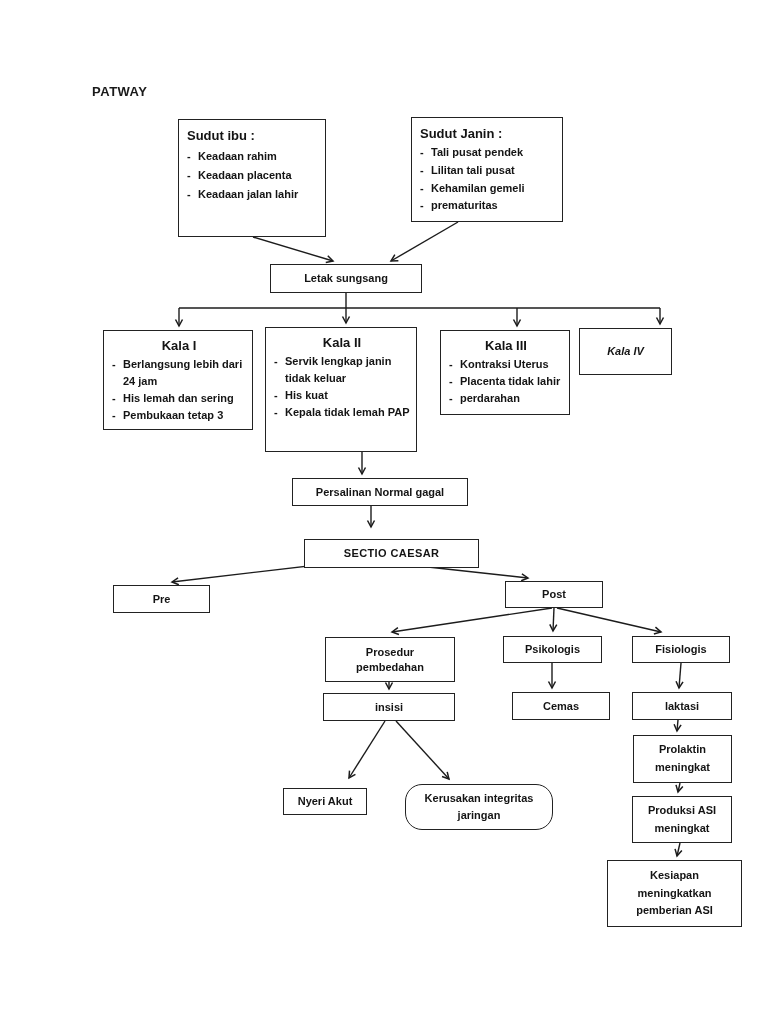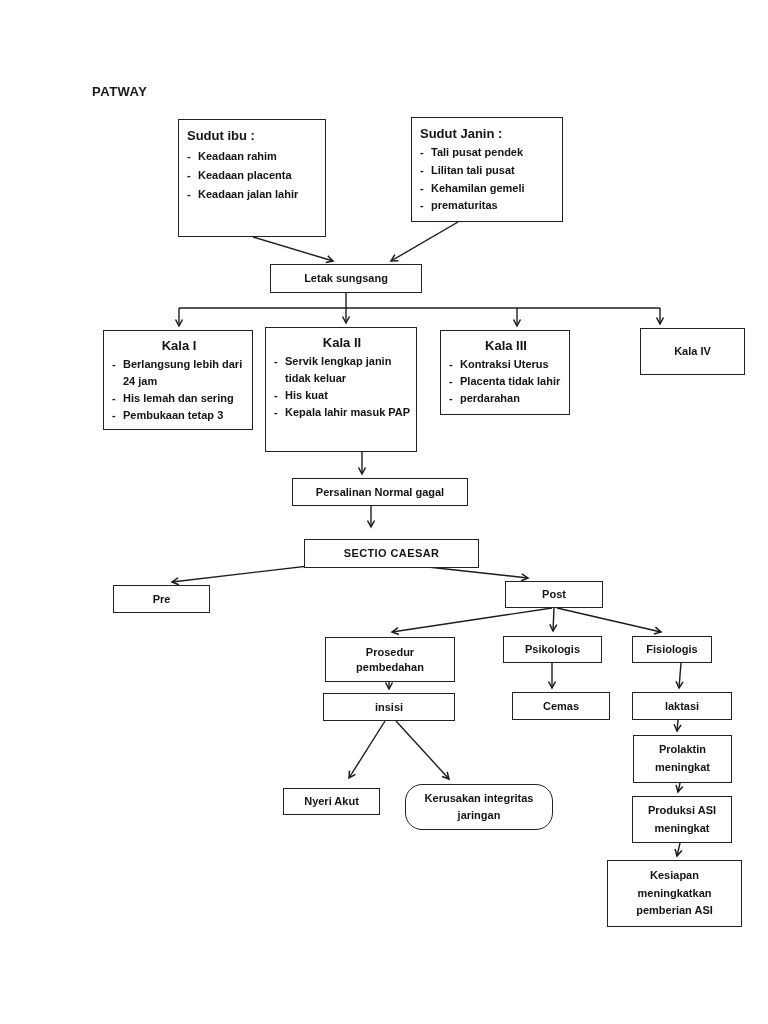--- a/index.html
+++ b/index.html
@@ -94,48 +94,48 @@
       <li>His lemah dan sering</li>
       <li>Pembukaan tetap 3</li>
     </ul>
   </div>
 
   <div class="node list-box lh-kala" style="left:265px;top:327px;width:152px;height:125px;">
     <div class="box-title title-center">Kala II</div>
     <ul class="items">
       <li>Servik lengkap janin tidak keluar</li>
       <li>His kuat</li>
-      <li>Kepala lahir masuk PAP</li>
+      <li>Kepala tidak lemah PAP</li>
     </ul>
   </div>
 
   <div class="node list-box lh-kala" style="left:440px;top:330px;width:130px;height:85px;">
     <div class="box-title title-center">Kala III</div>
     <ul class="items">
       <li>Kontraksi Uterus</li>
       <li>Placenta tidak lahir</li>
       <li>perdarahan</li>
     </ul>
   </div>
 
-  <div class="node center" style="left:640px;top:328px;width:105px;height:47px;">Kala IV</div>
+  <div class="node center" style="left:579px;top:328px;width:93px;height:47px;font-style:italic;">Kala IV</div>
 
   <div class="node center" style="left:292px;top:478px;width:176px;height:28px;">Persalinan Normal gagal</div>
   <div class="node center" style="left:304px;top:531px;width:175px;height:29px;letter-spacing:0.4px;margin-top:8px;">SECTIO CAESAR</div>
   <div class="node center" style="left:113px;top:585px;width:97px;height:28px;">Pre</div>
   <div class="node center" style="left:505px;top:581px;width:98px;height:27px;">Post</div>
 
   <div class="node center" style="left:325px;top:637px;width:130px;height:45px;padding:2px 10px;">Prosedur pembedahan</div>
   <div class="node center" style="left:503px;top:636px;width:99px;height:27px;">Psikologis</div>
-  <div class="node center" style="left:632px;top:636px;width:80px;height:27px;">Fisiologis</div>
+  <div class="node center" style="left:632px;top:636px;width:98px;height:27px;">Fisiologis</div>
 
   <div class="node center" style="left:323px;top:693px;width:132px;height:28px;">insisi</div>
   <div class="node center" style="left:512px;top:692px;width:98px;height:28px;">Cemas</div>
   <div class="node center" style="left:632px;top:692px;width:100px;height:28px;">laktasi</div>
 
-  <div class="node center" style="left:283px;top:788px;width:97px;height:27px;">Nyeri Akut</div>
+  <div class="node center" style="left:283px;top:788px;width:84px;height:27px;">Nyeri Akut</div>
   <div class="node center" style="left:405px;top:784px;width:148px;height:46px;padding:2px 6px;line-height:1.55;border-radius:17px;">Kerusakan integritas jaringan</div>
 
   <div class="node center" style="left:633px;top:735px;width:99px;height:48px;padding:2px 6px;line-height:1.6;">Prolaktin meningkat</div>
   <div class="node center" style="left:632px;top:796px;width:100px;height:47px;padding:2px 6px;line-height:1.6;">Produksi ASI meningkat</div>
   <div class="node center" style="left:607px;top:860px;width:135px;height:67px;padding:2px 6px;line-height:1.6;">Kesiapan meningkatkan pemberian ASI</div>
 
 </div>
 
 </body></html>

